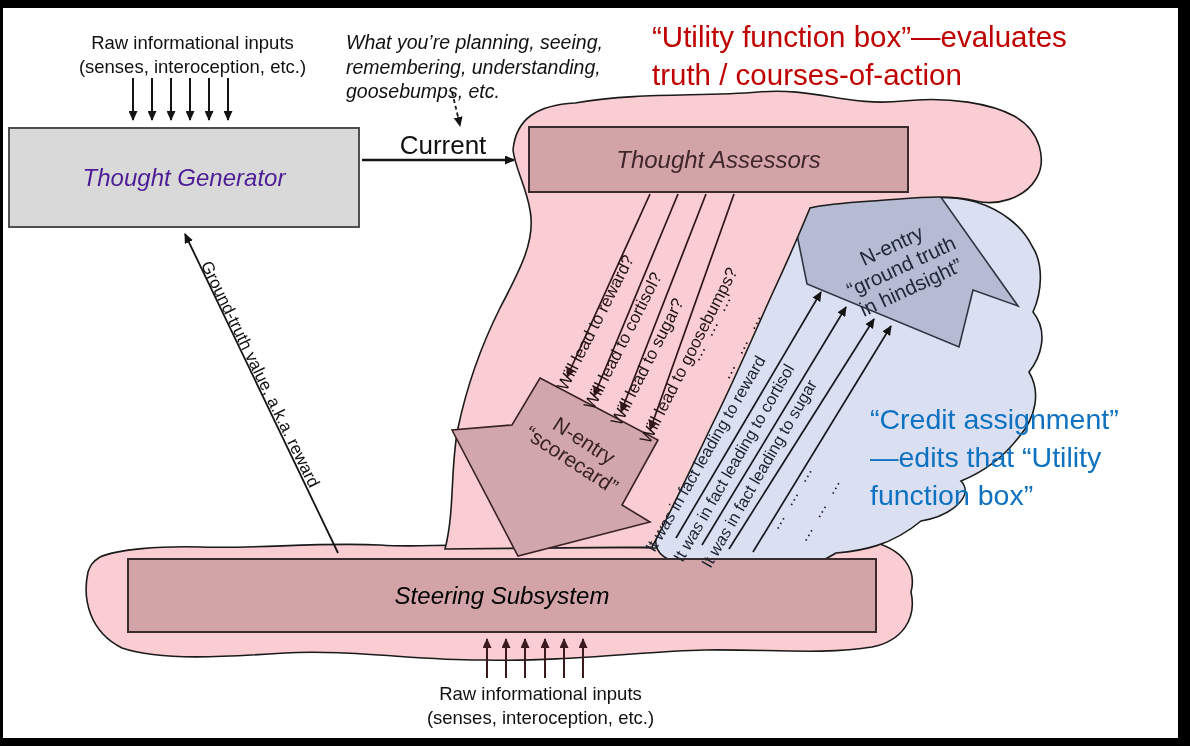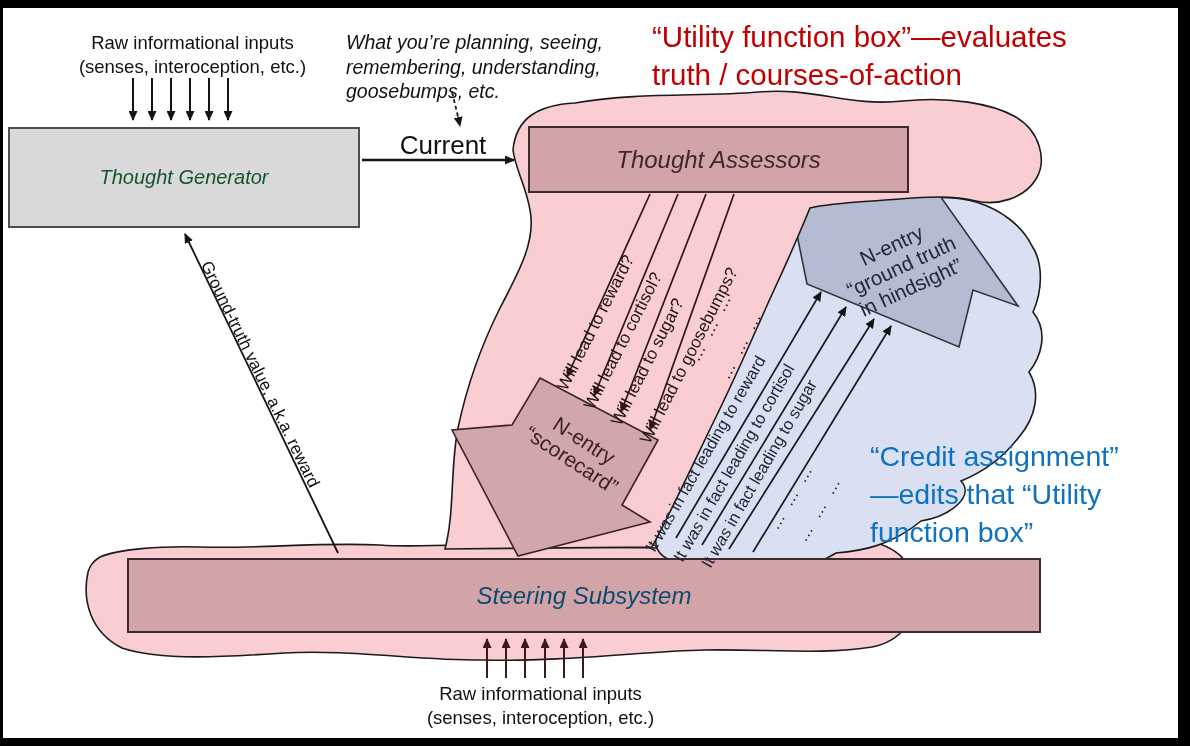--- a/index.html
+++ b/index.html
@@ -15,39 +15,39 @@
   #frame-right  { left:1178px; top:0; width:12px; height:746px; }
 
   #scene { position:absolute; left:0; top:0; z-index:1; }
 
   .box {
     position:absolute; z-index:3; display:flex; align-items:center; justify-content:center;
     font-style:italic; box-sizing:border-box;
   }
   #thought-generator-box {
     left:8px; top:127px; width:352px; height:101px;
-    background:#D9D9D9; border:2px solid #4f4f4f; font-size:20px; color:#14532d;
+    background:#D9D9D9; border:2px solid #4f4f4f; font-size:24px; color:#4c1d95;
   }
   #thought-assessors-box {
     left:528px; top:126px; width:381px; height:67px;
     background:#D2A4A8; border:2px solid #3c2b2e; font-size:24px; color:#40262a;
   }
   #steering-subsystem-box {
-    left:127px; top:558px; width:914px; height:75px;
-    background:#D2A4A8; border:2px solid #3c2b2e; font-size:24px; color:#0c4a6e;
+    left:127px; top:558px; width:750px; height:75px;
+    background:#D2A4A8; border:2px solid #3c2b2e; font-size:24px; color:#000000;
   }
 
   .lbl { position:absolute; z-index:5; white-space:nowrap; }
   .center { text-align:center; }
 
   #raw-inputs-top-label { left:60px; top:31px; width:265px; font-size:18.5px; line-height:24px; color:#111; }
   #thought-note { left:346px; top:30px; font-size:19.5px; line-height:24.5px; font-style:italic; color:#111; }
   #utility-heading { left:638px; top:18px; font-size:29.5px; line-height:38px; color:#C00000;margin-left:14px; }
   #current-thought-label { left:383px; top:130px; width:120px; font-size:26px; line-height:31px; color:#111;text-align:center; }
-  #credit-heading { left:870px; top:400px; font-size:28.5px; line-height:38px; color:#0E72C1;margin-top:37px; }
+  #credit-heading { left:870px; top:400px; font-size:28.5px; line-height:38px; color:#0E72C1; }
   #raw-inputs-bottom-label { left:408px; top:682px; width:265px; font-size:18.5px; line-height:24px; color:#111; }
 
   .query-label {
     color:#201315; font-size:17px; transform-origin:0 100%; transform:rotate(-63deg);
   }
   .report-label {
     color:#1d2230; font-size:16.5px; transform-origin:0 100%; transform:rotate(-60deg);
   }
   .report-label em { font-style:italic; }
   .dots { letter-spacing:3px; }

